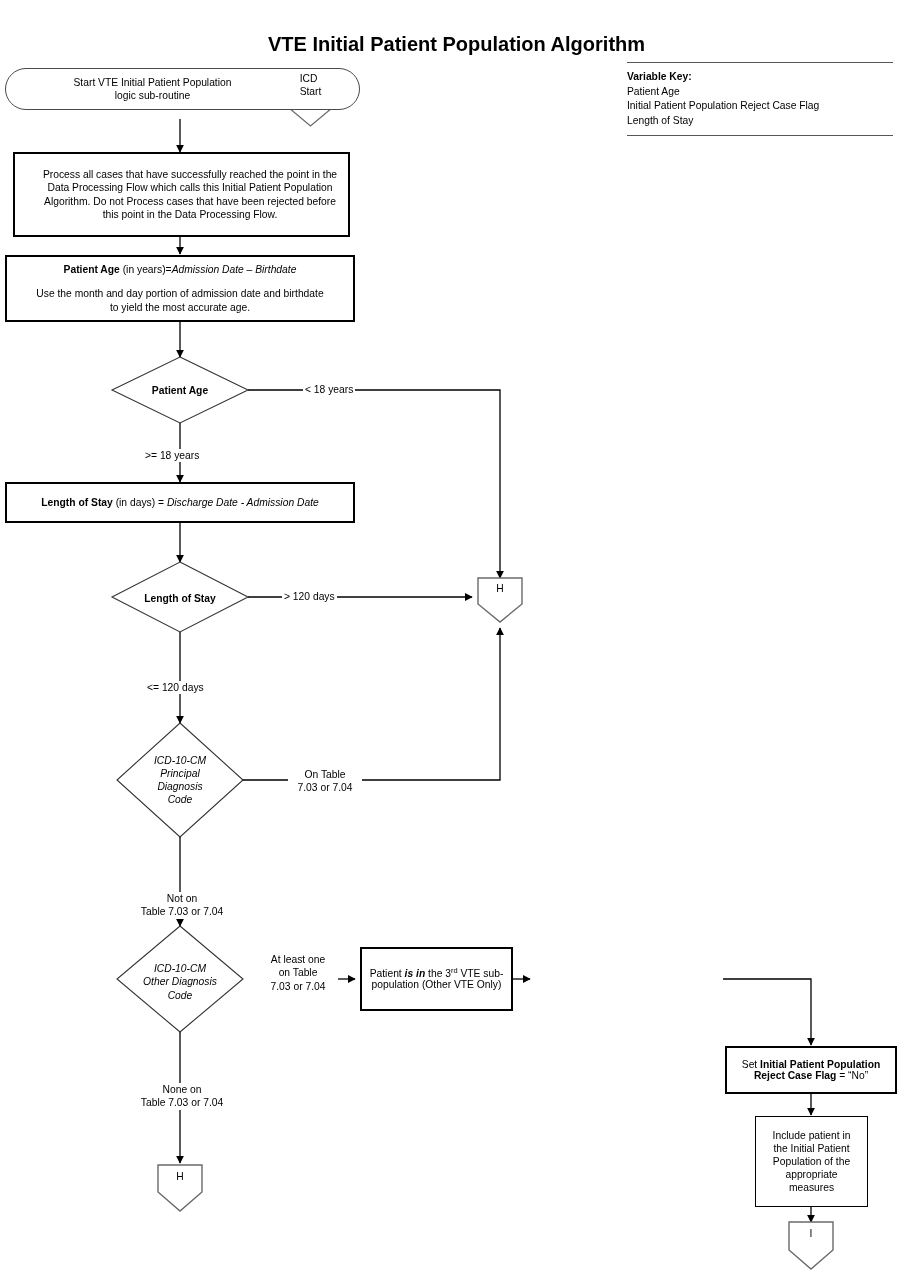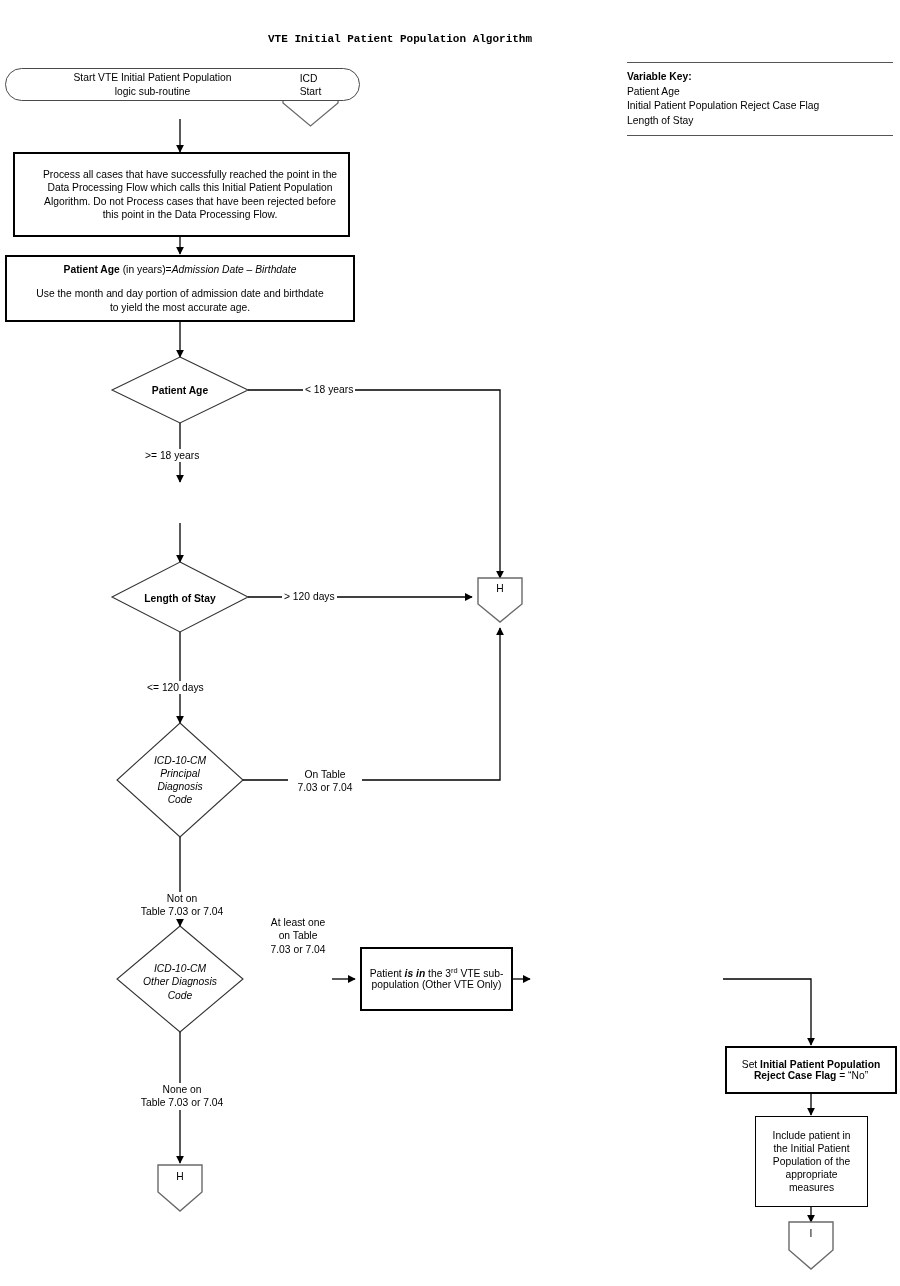--- a/index.html
+++ b/index.html
@@ -6,22 +6,22 @@
   body{width:900px;height:1286px;position:relative;
        font-family:"Liberation Sans","DejaVu Sans",sans-serif;color:#000;}
   #canvas{position:absolute;left:0;top:0;width:900px;height:1286px;overflow:hidden;}
   svg#wires{position:absolute;left:0;top:0;width:900px;height:1286px;}
 
   .node{position:absolute;box-sizing:border-box;display:flex;align-items:center;
         justify-content:center;text-align:center;}
   .txt{display:block;line-height:1.28;}
 
   
-  .title{position:absolute;font-weight:bold;font-size:11px;letter-spacing:0px;
-         white-space:nowrap;font-family:Liberation Mono, monospace;}
+  .title{position:absolute;font-weight:bold;font-size:20px;letter-spacing:0px;
+         white-space:nowrap;}
 
   
   .proc{border:2.2px solid #000;background:#fff;font-size:10.3px;padding:3px 6px;}
   .proc.thin{border-width:1.6px;}
 
   
   .terminator{border:1.1px solid #4a4a4a;background:#fff;border-radius:26px;
               font-size:10.3px;}
 
   
@@ -123,21 +123,21 @@
     <div class="rule"></div>
     <div class="body">
       <div class="b">Variable Key:</div>
       <div>Patient Age</div>
       <div>Initial Patient Population Reject Case Flag</div>
       <div>Length of Stay</div>
     </div>
     <div class="rule"></div>
   </div>
 
-  <div class="node terminator" style="left:5px;top:68px;width:355px;height:33px;">
+  <div class="node terminator" style="left:5px;top:68px;width:355px;height:42px;">
     <div style="margin-right:60px;">
       <span class="txt">Start VTE Initial Patient Population</span>
       <span class="txt">logic sub-routine</span>
     </div>
   </div>
 
   <div class="clabel" style="left:283px;top:72px;width:55px;height:40px;">
     <div>
       <span class="txt">ICD</span>
       <span class="txt">Start</span>
@@ -161,20 +161,27 @@
       <span class="txt" style="height:11px;"></span>
       <span class="txt">Use the month and day portion of admission date and birthdate</span>
       <span class="txt">to yield the most accurate age.</span>
     </div>
   </div>
 
   <div class="dlabel bold" style="left:120px;top:378px;width:120px;height:24px;">
     <span>Patient Age</span>
   </div>
 
+  <div class="node proc" style="left:5px;top:482px;width:350px;height:41px;">
+    <div>
+      <span class="txt">
+        <span class="b">Length of Stay</span><span> (in days) = </span><span class="i">Discharge Date - Admission Date</span>
+      </span>
+    </div>
+  </div>
 
   <div class="dlabel bold" style="left:112px;top:586px;width:136px;height:24px;">
     <span>Length of Stay</span>
   </div>
 
   <div class="clabel" style="left:478px;top:583px;width:44px;height:20px;">
     <span>H</span>
   </div>
 
   <div class="dlabel ital" style="left:122px;top:746px;width:116px;height:68px;">
@@ -232,20 +239,20 @@
   <div class="elabel" style="left:282px;top:590px;">&gt; 120 days</div>
 
   <div class="elabel" style="left:145px;top:681px;">&lt;= 120 days</div>
 
   <div class="elabel" style="left:288px;top:768px;width:70px;">On Table
 7.03 or 7.04</div>
 
   <div class="elabel" style="left:130px;top:864px;width:100px;margin-top:28px;">Not on
 Table 7.03 or 7.04</div>
 
-  <div class="elabel" style="left:258px;top:916px;width:76px;">At least one
+  <div class="elabel" style="left:258px;top:953px;width:76px;">At least one
 on Table
 7.03 or 7.04</div>
 
   <div class="elabel" style="left:130px;top:1083px;width:100px;">None on
 Table 7.03 or 7.04</div>
 
 </div>
 
 </body></html>

